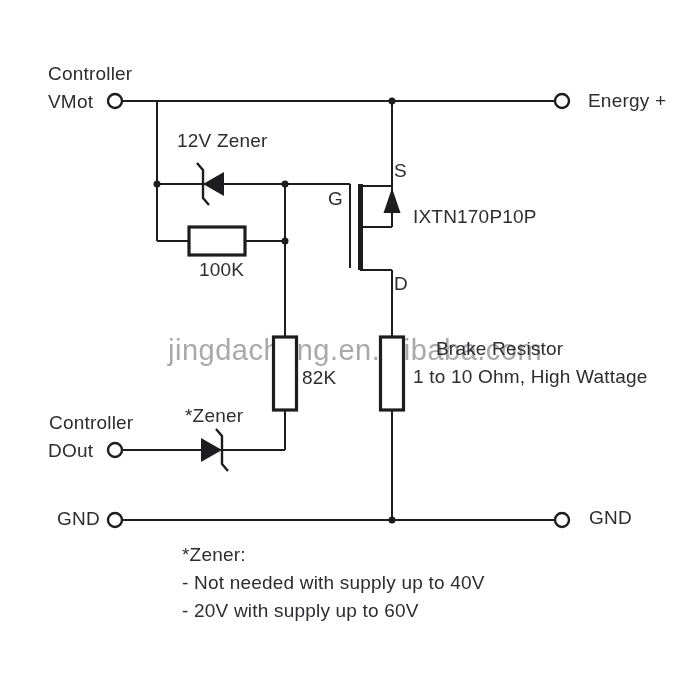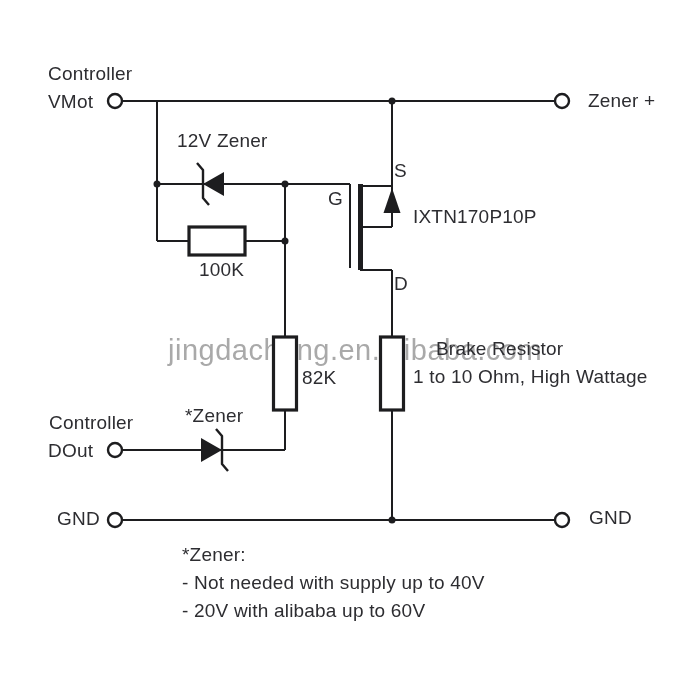--- a/index.html
+++ b/index.html
@@ -114,21 +114,21 @@
 
     <circle class="dot" cx="392" cy="101" r="3.5"></circle>
     <circle class="dot" cx="157" cy="184" r="3.5"></circle>
     <circle class="dot" cx="285" cy="184" r="3.5"></circle>
     <circle class="dot" cx="285" cy="241" r="3.5"></circle>
     <circle class="dot" cx="392" cy="520" r="3.5"></circle>
   </svg>
 
   <span class="label" style="left:48px;top:64px;">Controller</span>
   <span class="label" style="left:48px;top:92px;">VMot</span>
-  <span class="label" style="left:588px;top:91px;">Zener +</span>
+  <span class="label" style="left:588px;top:91px;">Energy +</span>
 
   <span class="label" style="left:177px;top:131px;">12V Zener</span>
   <span class="label" style="left:199px;top:260px;">100K</span>
 
   <span class="label" style="left:328px;top:189px;">G</span>
   <span class="label" style="left:394px;top:161px;">S</span>
   <span class="label" style="left:394px;top:274px;">D</span>
   <span class="label" style="left:413px;top:207px;">IXTN170P10P</span>
 
   <span class="label" style="left:302px;top:368px;">82K</span>
@@ -138,15 +138,15 @@
   <span class="label" style="left:48px;top:441px;text-align:center;">DOut</span>
 
   <span class="label" style="left:57px;top:509px;">GND</span>
   <span class="label" style="left:589px;top:508px;">GND</span>
 
   <span class="label" style="left:413px;top:339px;padding-left:23px;">Brake Resistor</span>
   <span class="label" style="left:413px;top:367px;">1 to 10 Ohm, High Wattage</span>
 
   <span class="label" style="left:182px;top:545px;">*Zener:</span>
   <span class="label" style="left:182px;top:573px;">- Not needed with supply up to 40V</span>
-  <span class="label" style="left:182px;top:601px;">- 20V with alibaba up to 60V</span>
+  <span class="label" style="left:182px;top:601px;">- 20V with supply up to 60V</span>
 
 </div>
 
 </body></html>

